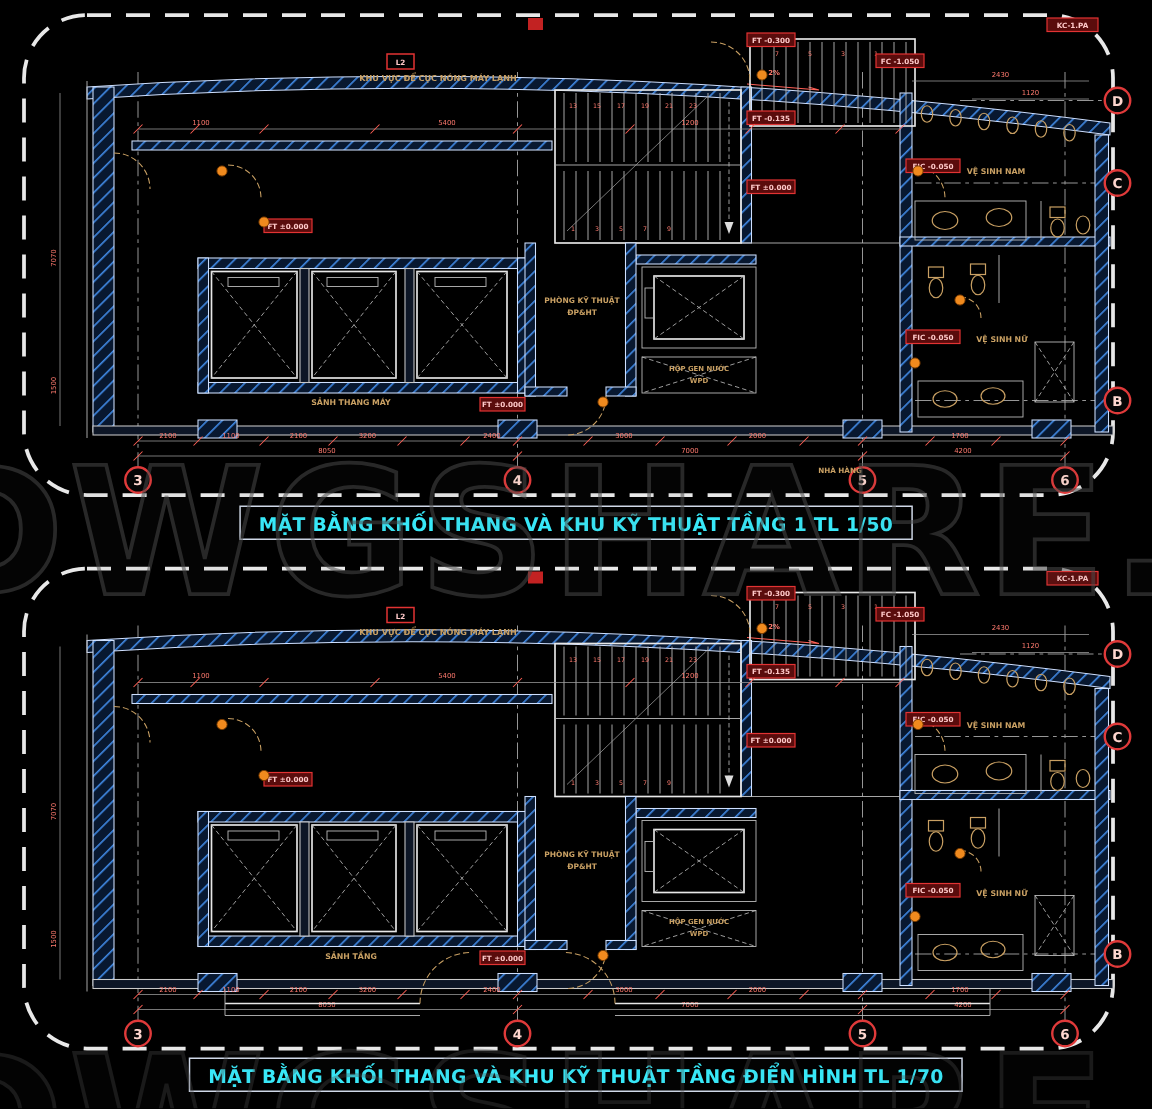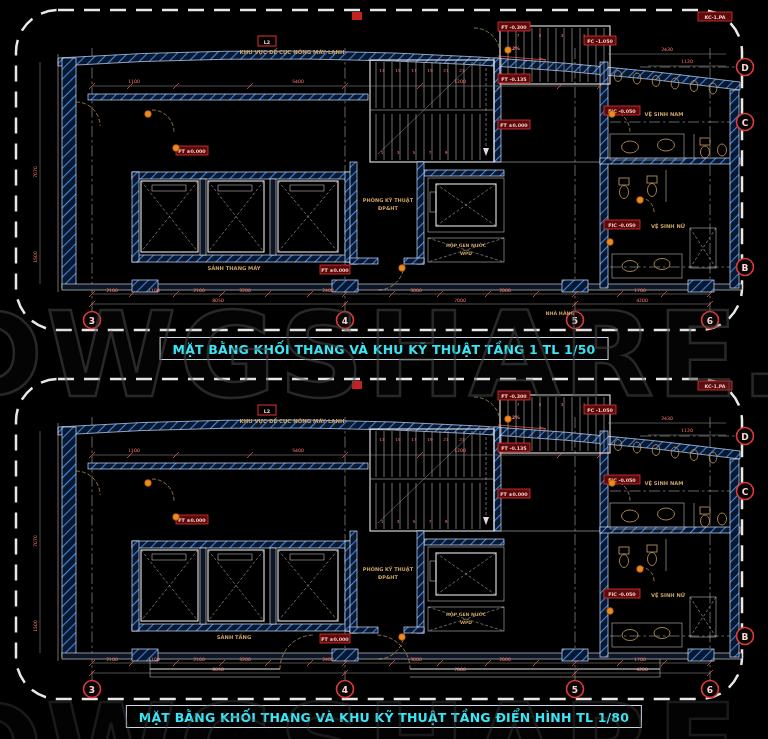--- a/index.html
+++ b/index.html
@@ -296,18 +296,18 @@
     <text class="tan" x="234" y="268" font-size="5.2">SẢNH TẦNG</text>
     <text class="tan" x="560" y="313" font-size="4.8"></text>
     <g>
       <path class="wline2" d="M150,298H280M410,298H660"></path>
       <path class="wline" d="M150,306H280M410,306H660M150,288V306M660,288V306"></path>
       <path class="arc" d="M280,298 A34,34 0 0 1 314,264"></path>
       <path class="arc" d="M410,298 A34,34 0 0 0 376,264"></path>
     </g>
   </svg>
   <div class="title-box" style="top:705px">
-    <span>MẶT BẰNG KHỐI THANG VÀ KHU KỸ THUẬT TẦNG ĐIỂN HÌNH TL 1/80</span>
+    <span>MẶT BẰNG KHỐI THANG VÀ KHU KỸ THUẬT TẦNG ĐIỂN HÌNH TL 1/70</span>
   </div>
 
   <div class="watermark" style="top:296px">DWGSHARE.com</div>
   <div class="watermark second" style="top:688px">DWGSHARE.com</div>
 </div>
 
 </body></html>

